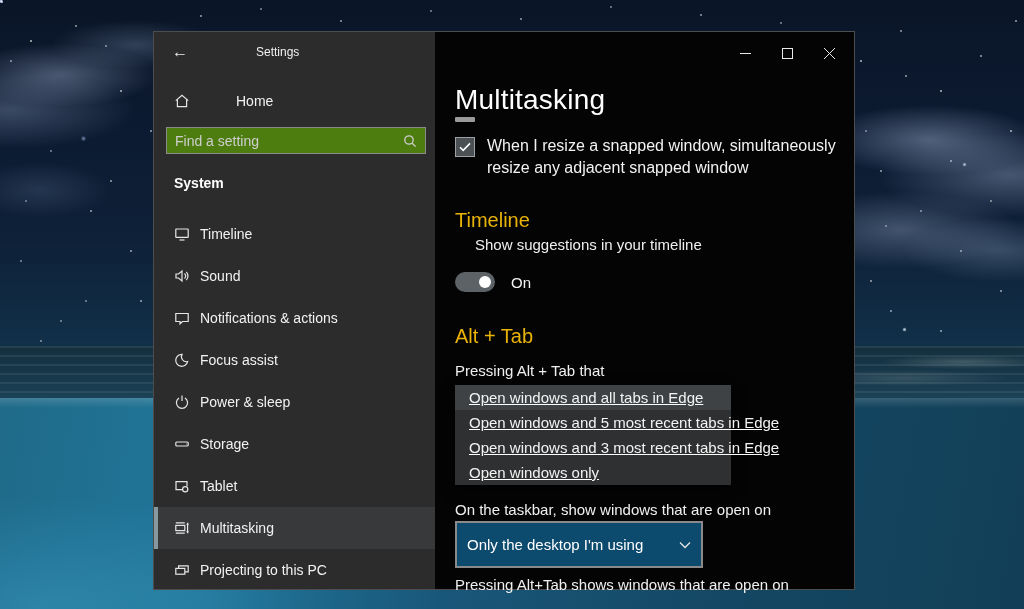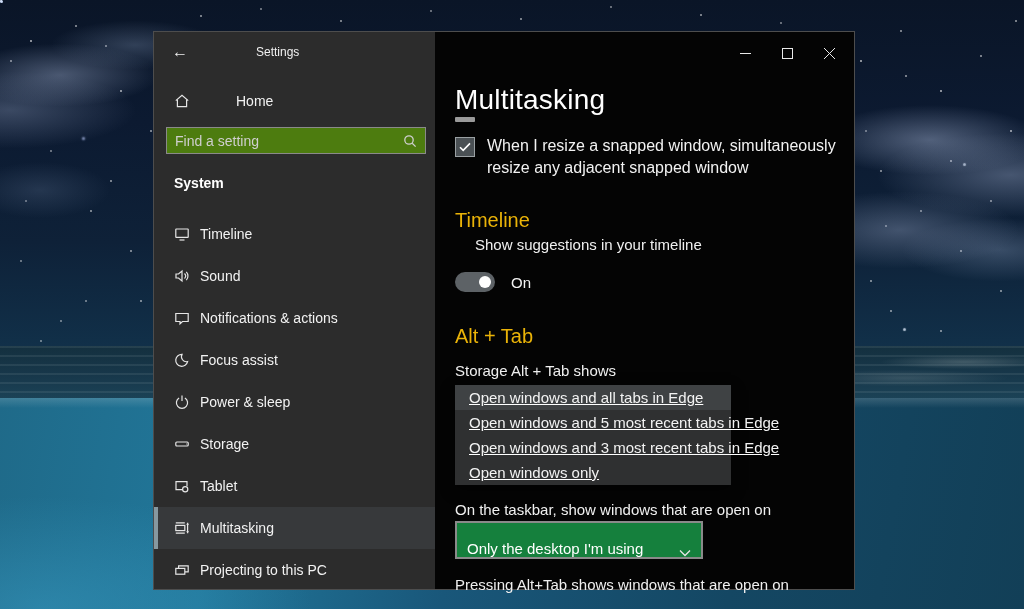--- a/index.html
+++ b/index.html
@@ -110,22 +110,22 @@
   .toggle { width:40px; height:20px; border-radius:10px; background:#5d6266; position:relative; }
   .toggle .knob { position:absolute; right:4px; top:4px; width:12px; height:12px;
     border-radius:50%; background:#fff; }
   .toggle-row .state { margin-left:16px; font-size:15px; color:#f2f2f2; }
   .dropdown { position:absolute; left:20px; top:353px; width:276px; height:100px;
     background:#2f3031; box-shadow:0 5px 12px rgba(0,0,0,.55); z-index:5;
     display:flex; flex-direction:column;text-decoration:underline; }
   .dd-item { flex:1; display:flex; align-items:center; padding-left:14px;
     font-size:15px; color:#f3f3f3; white-space:nowrap; }
   .dd-item.highlighted { background:#3f4244; }
-  .select-box { position:absolute; left:20px; top:489px; width:248px; height:38px;
-    background:#15803d; border:2px solid #8a8a8a; display:flex; align-items:flex-end; }
+  .select-box { position:absolute; left:20px; top:489px; width:248px; height:47px;
+    background:#0c4a6e; border:2px solid #8a8a8a; display:flex; align-items:center; }
   .select-box .val { flex:1; padding-left:10px; font-size:15px; color:#fff; white-space:nowrap; }
   .select-box .chev { margin-right:10px; display:flex; }
   svg { display:block; }
 </style>
 </head>
 <body>
 
 <div class="desktop">
   <div class="sky"></div>
   <div class="stars"></div>
@@ -291,21 +291,21 @@
       <div class="h2 h2-timeline">Timeline</div>
       <div class="lbl-sm lbl-suggestions">Show suggestions in your timeline</div>
       <div class="toggle-row">
         <div class="toggle">
           <div class="knob"></div>
         </div>
         <span class="state">On</span>
       </div>
 
       <div class="h2 h2-alttab">Alt + Tab</div>
-      <div class="lbl-sm lbl-pressing">Storage Alt + Tab shows</div>
+      <div class="lbl-sm lbl-pressing">Pressing Alt + Tab that</div>
 
       <div class="dropdown">
         <div class="dd-item highlighted">Open windows and all tabs in Edge</div>
         <div class="dd-item">Open windows and 5 most recent tabs in Edge</div>
         <div class="dd-item">Open windows and 3 most recent tabs in Edge</div>
         <div class="dd-item">Open windows only</div>
       </div>
 
       <div class="lbl-sm lbl-taskbar">On the taskbar, show windows that are open on</div>
 

